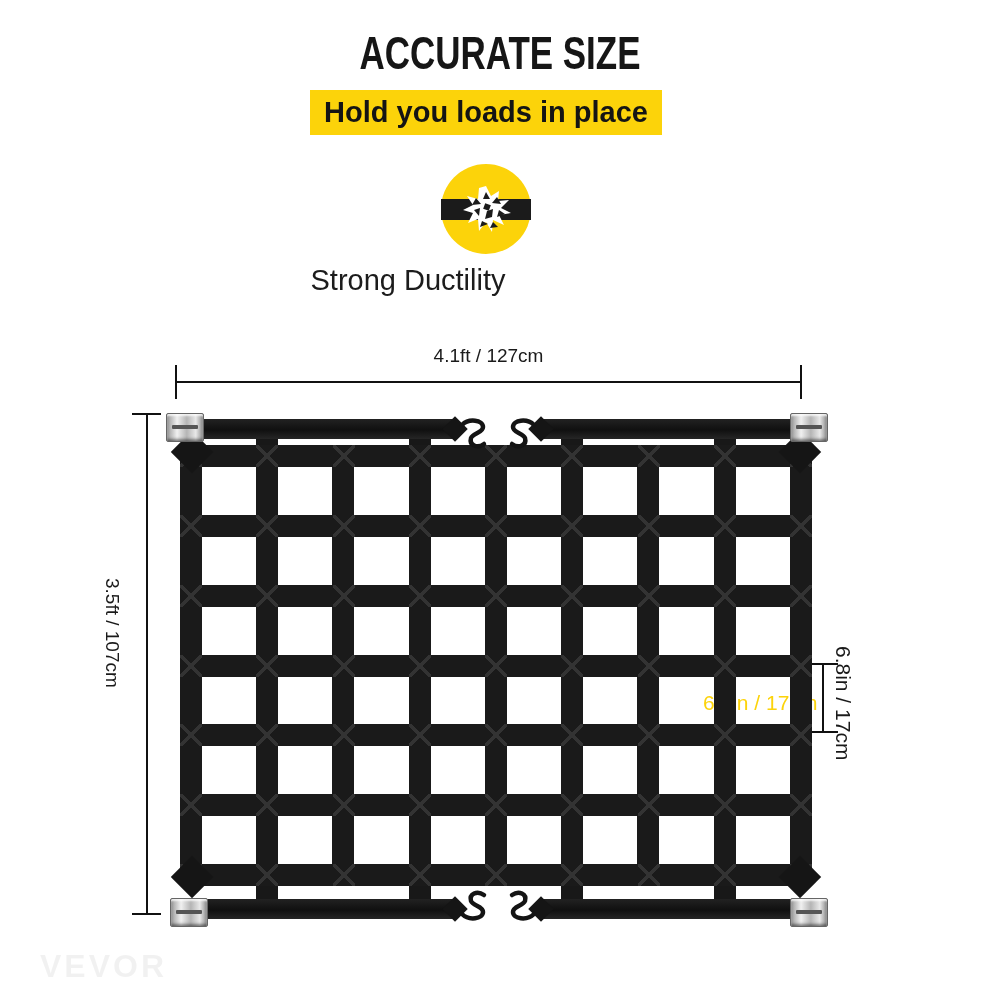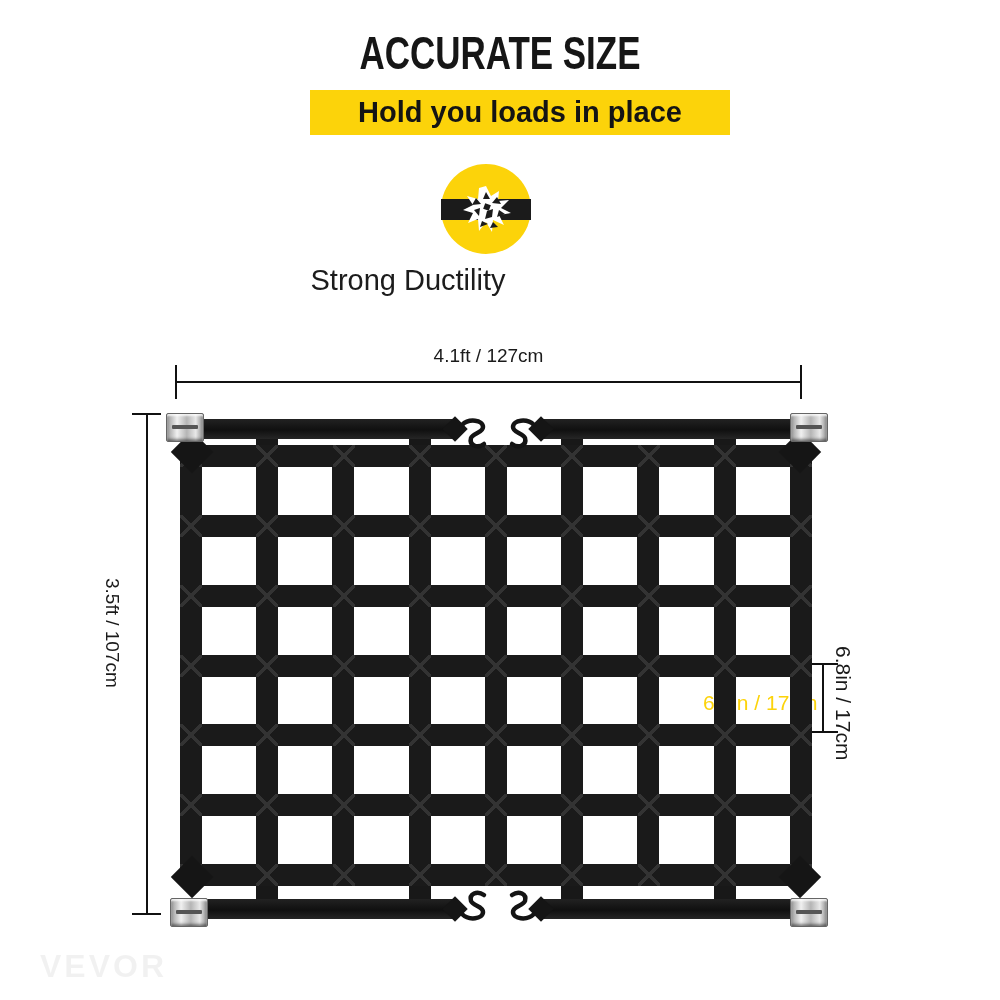--- a/index.html
+++ b/index.html
@@ -2,21 +2,21 @@
 <html style="--yellow: #FCD30A;"><head>
 <meta charset="utf-8">
 <style>
   html,body{margin:0;padding:0;background:#fff;}
   .stage{position:relative;width:1000px;height:1000px;background:#fff;overflow:hidden;
          font-family:"Liberation Sans", sans-serif;color:#111;}
   
   .title{position:absolute;left:0;top:26px;width:1000px;text-align:center;
          font-size:46px;font-weight:700;letter-spacing:0px;color:#161616;
          transform:scaleX(.76);transform-origin:500px 0;white-space:nowrap;}
-  .banner{position:absolute;left:310px;top:90px;width:420px;height:45px;
+  .banner{position:absolute;left:310px;top:90px;width:352px;height:45px;
           background:var(--yellow);display:flex;align-items:center;justify-content:center;}
   .banner span{font-size:29px;font-weight:700;color:#141414;white-space:nowrap;}
   
   .feature-icon{position:absolute;left:441px;top:164px;width:90px;height:90px;}
   .feature-label{position:absolute;left:0;top:264px;width:816px;text-align:center;
                  font-size:29px;color:#1c1c1c;}
   
   .dline{position:absolute;background:#111;}
   .dim-text{position:absolute;font-size:19px;color:#1a1a1a;white-space:nowrap;}
   .dim-text.center{width:625px;left:176px;text-align:center;}

